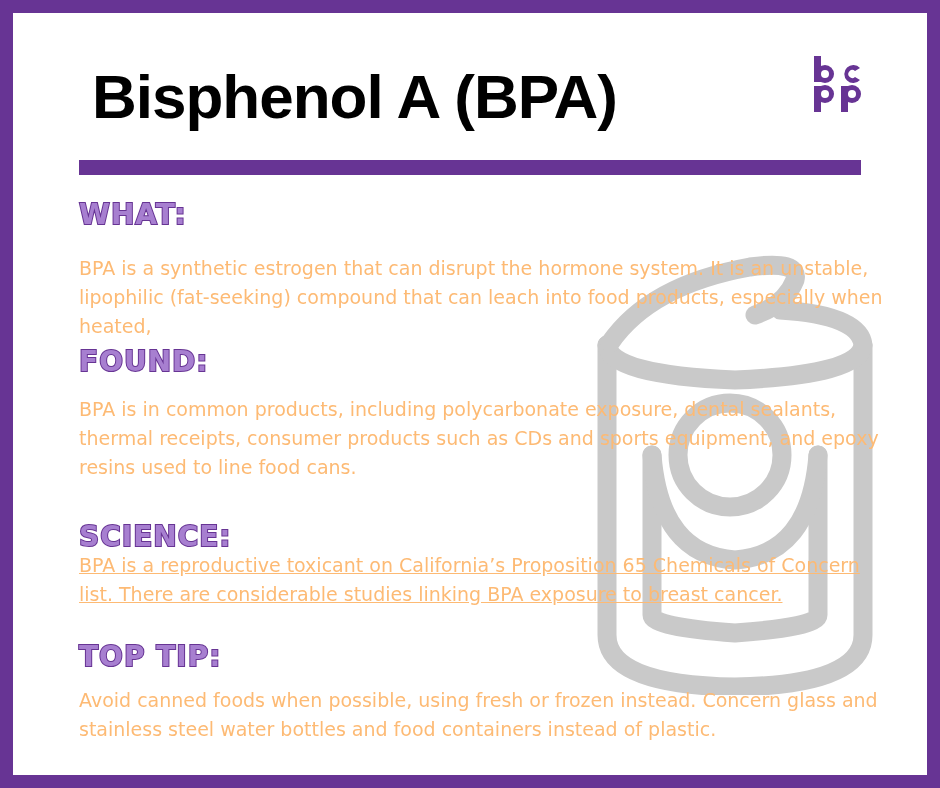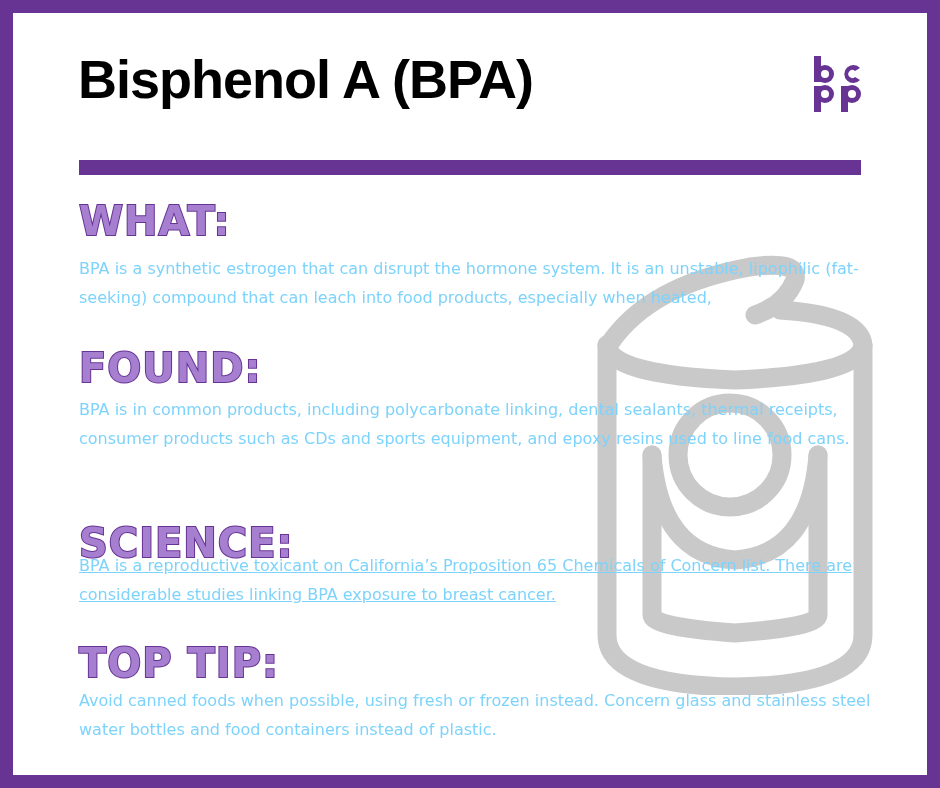--- a/index.html
+++ b/index.html
@@ -1,23 +1,23 @@
 <!DOCTYPE html>
 <html><head>
 <meta charset="utf-8">
 <style>
   html, body { margin: 0; padding: 0; }
   body { width: 940px; height: 788px; position: relative; overflow: hidden; background: #673494; font-family: "Liberation Sans", sans-serif; }
   .card { position: absolute; left: 13px; top: 13px; width: 914px; height: 762px; background: #ffffff; }
-  .title { position: absolute; left: 78px; top: 52px; margin: 0; font-family: "Liberation Sans", sans-serif; font-weight: bold; font-size: 54px; line-height: 1; color: #000; letter-spacing: -1px; white-space: nowrap; }
+  .title { position: absolute; left: 78px; top: 52px; margin: 14px; font-family: "Liberation Sans", sans-serif; font-weight: bold; font-size: 62px; line-height: 1; color: #000; letter-spacing: -1px; white-space: nowrap; }
   .logo { position: absolute; left: 812px; top: 56px; width: 52px; height: 56px; }
   .divider { position: absolute; left: 79px; top: 160px; width: 782px; height: 15px; background: #673494; }
   .can { position: absolute; left: 590px; top: 255px; width: 290px; height: 440px; z-index: 1; }
-  .section-heading { position: absolute; left: 79px; margin: 0; font-family: "DejaVu Sans", sans-serif; font-weight: bold; font-size: 40px; line-height: 1; letter-spacing: 1px; color: #a77fd0; -webkit-text-stroke: 2px #673494; paint-order: stroke fill; text-shadow: 0 0 0 #673494; z-index: 2; white-space: nowrap; }
-  .section-body { position: absolute; left: 79px; width: 820px; margin: 0; font-family: "DejaVu Sans", sans-serif; font-size: 16px; line-height: 29px; color: #7dd3fc; z-index: 2; }
+  .section-heading { position: absolute; left: 79px; margin: 0; font-family: "DejaVu Sans", sans-serif; font-weight: bold; font-size: 28px; line-height: 1; letter-spacing: 1px; color: #a77fd0; -webkit-text-stroke: 2px #673494; paint-order: stroke fill; text-shadow: 0 0 0 #673494; z-index: 2; white-space: nowrap; }
+  .section-body { position: absolute; left: 79px; width: 820px; margin: 0; font-family: "DejaVu Sans", sans-serif; font-size: 19px; line-height: 29px; color: #fdba74; z-index: 2; }
   .h-what { top: 201px; }
   .b-what { top: 254px; }
   .h-found { top: 336px; margin-top: 12px; }
   .b-found { top: 395px; }
   .h-science { top: 523px; }
   .b-science { top: 551px; text-decoration: underline; }
   .h-tip { top: 643px; }
   .b-tip { top: 686px; }
 </style>
 </head>
@@ -62,19 +62,19 @@
     <path d="M62 200 Q70 300 145 305 Q220 300 228 200"></path>
 
     <circle cx="140" cy="200" r="52"></circle>
   </g>
 </svg>
 
 <h2 class="section-heading h-what">WHAT:</h2>
 <p class="section-body b-what">BPA is a synthetic estrogen that can disrupt the hormone system. It is an unstable, lipophilic (fat-seeking) compound that can leach into food products, especially when heated,</p>
 
 <h2 class="section-heading h-found">FOUND:</h2>
-<p class="section-body b-found">BPA is in common products, including polycarbonate linking, dental sealants, thermal receipts, consumer products such as CDs and sports equipment, and epoxy resins used to line food cans.</p>
+<p class="section-body b-found">BPA is in common products, including polycarbonate exposure, dental sealants, thermal receipts, consumer products such as CDs and sports equipment, and epoxy resins used to line food cans.</p>
 
 <h2 class="section-heading h-science">SCIENCE:</h2>
 <p class="section-body b-science">BPA is a reproductive toxicant on California’s Proposition 65 Chemicals of Concern list. There are considerable studies linking BPA exposure to breast cancer.</p>
 
 <h2 class="section-heading h-tip">TOP TIP:</h2>
 <p class="section-body b-tip">Avoid canned foods when possible, using fresh or frozen instead. Concern glass and stainless steel water bottles and food containers instead of plastic.</p>
 
 </body></html>

